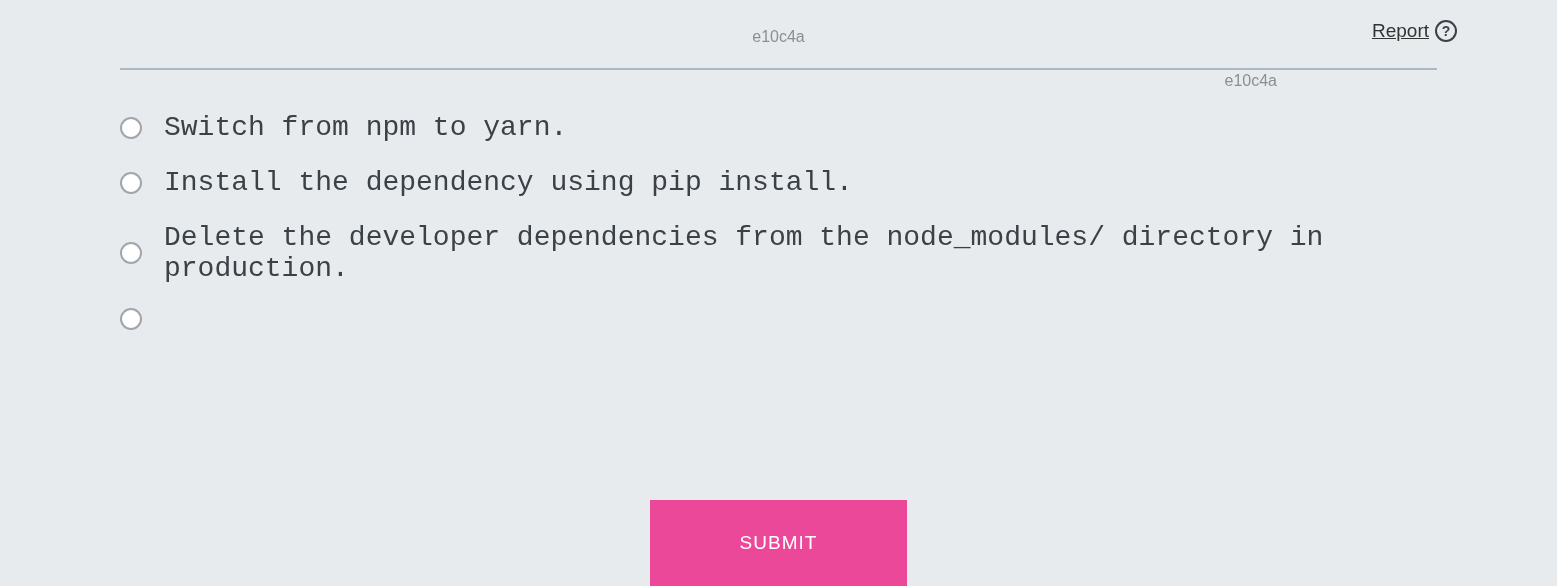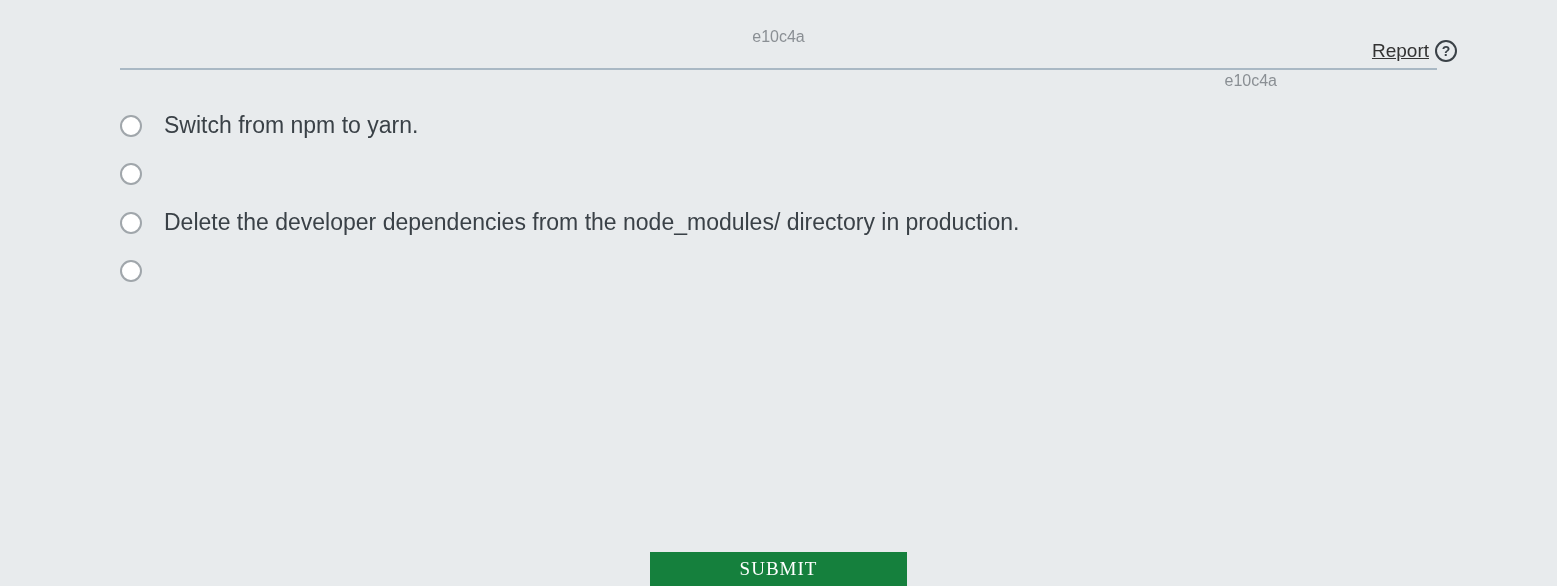--- a/index.html
+++ b/index.html
@@ -24,21 +24,21 @@
     .watermark-right {
       position: absolute;
       top: 52px;
       right: 220px;
       font-size: 16px;
       color: #8a8f94;
       white-space: nowrap;
     }
     .report {
       position: absolute;
-      top: 20px;
+      top: 0;
       right: 40px;
       display: inline-flex;
       align-items: center;
       gap: 6px;
       cursor: pointer;
     }
     .report-text {
       font-size: 19px;
       color: #333;
       text-decoration: underline;
@@ -77,40 +77,40 @@
       cursor: pointer;
     }
     .radio {
       width: 22px; height: 22px;
       border: 2px solid #a0a6ab;
       border-radius: 50%;
       background: #ffffff;
       flex-shrink: 0;
     }
     .option-label {
-      font-size: 23px;
+      font-size: 28px;
       color: #3a4147;
+      font-family: Liberation Mono, monospace;
     }
     .submit-wrap {
       width: 100%;
       display: flex;
       justify-content: center;
       position: absolute;
       bottom: 0;
       left: 0;
     }
     .submit-btn {
-      background: #15803d;
+      background: #ec4899;
       color: #ffffff;
       font-size: 19px;
       letter-spacing: 1px;
       border: none;
-      padding: 6px 90px;
+      padding: 32px 90px;
       cursor: pointer;
-      font-family: Liberation Serif, serif;
     }
   </style>
 </head>
 <body>
 
 <div class="top-area">
   <div class="watermark-top">e10c4a</div>
   <div class="watermark-right">e10c4a</div>
   <div class="report">
     <span class="report-text">Report</span>
@@ -123,20 +123,21 @@
 
 <hr class="divider">
 
 <div class="options">
   <div class="option">
     <span class="radio"></span>
     <span class="option-label">Switch from npm to yarn.</span>
   </div>
   <div class="option">
     <span class="radio"></span>
+    <span class="option-label">Install the dependency using pip install.</span>
   </div>
   <div class="option">
     <span class="radio"></span>
     <span class="option-label">Delete the developer dependencies from the node_modules/ directory in production.</span>
   </div>
   <div class="option">
     <span class="radio"></span>
   </div>
 </div>
 

